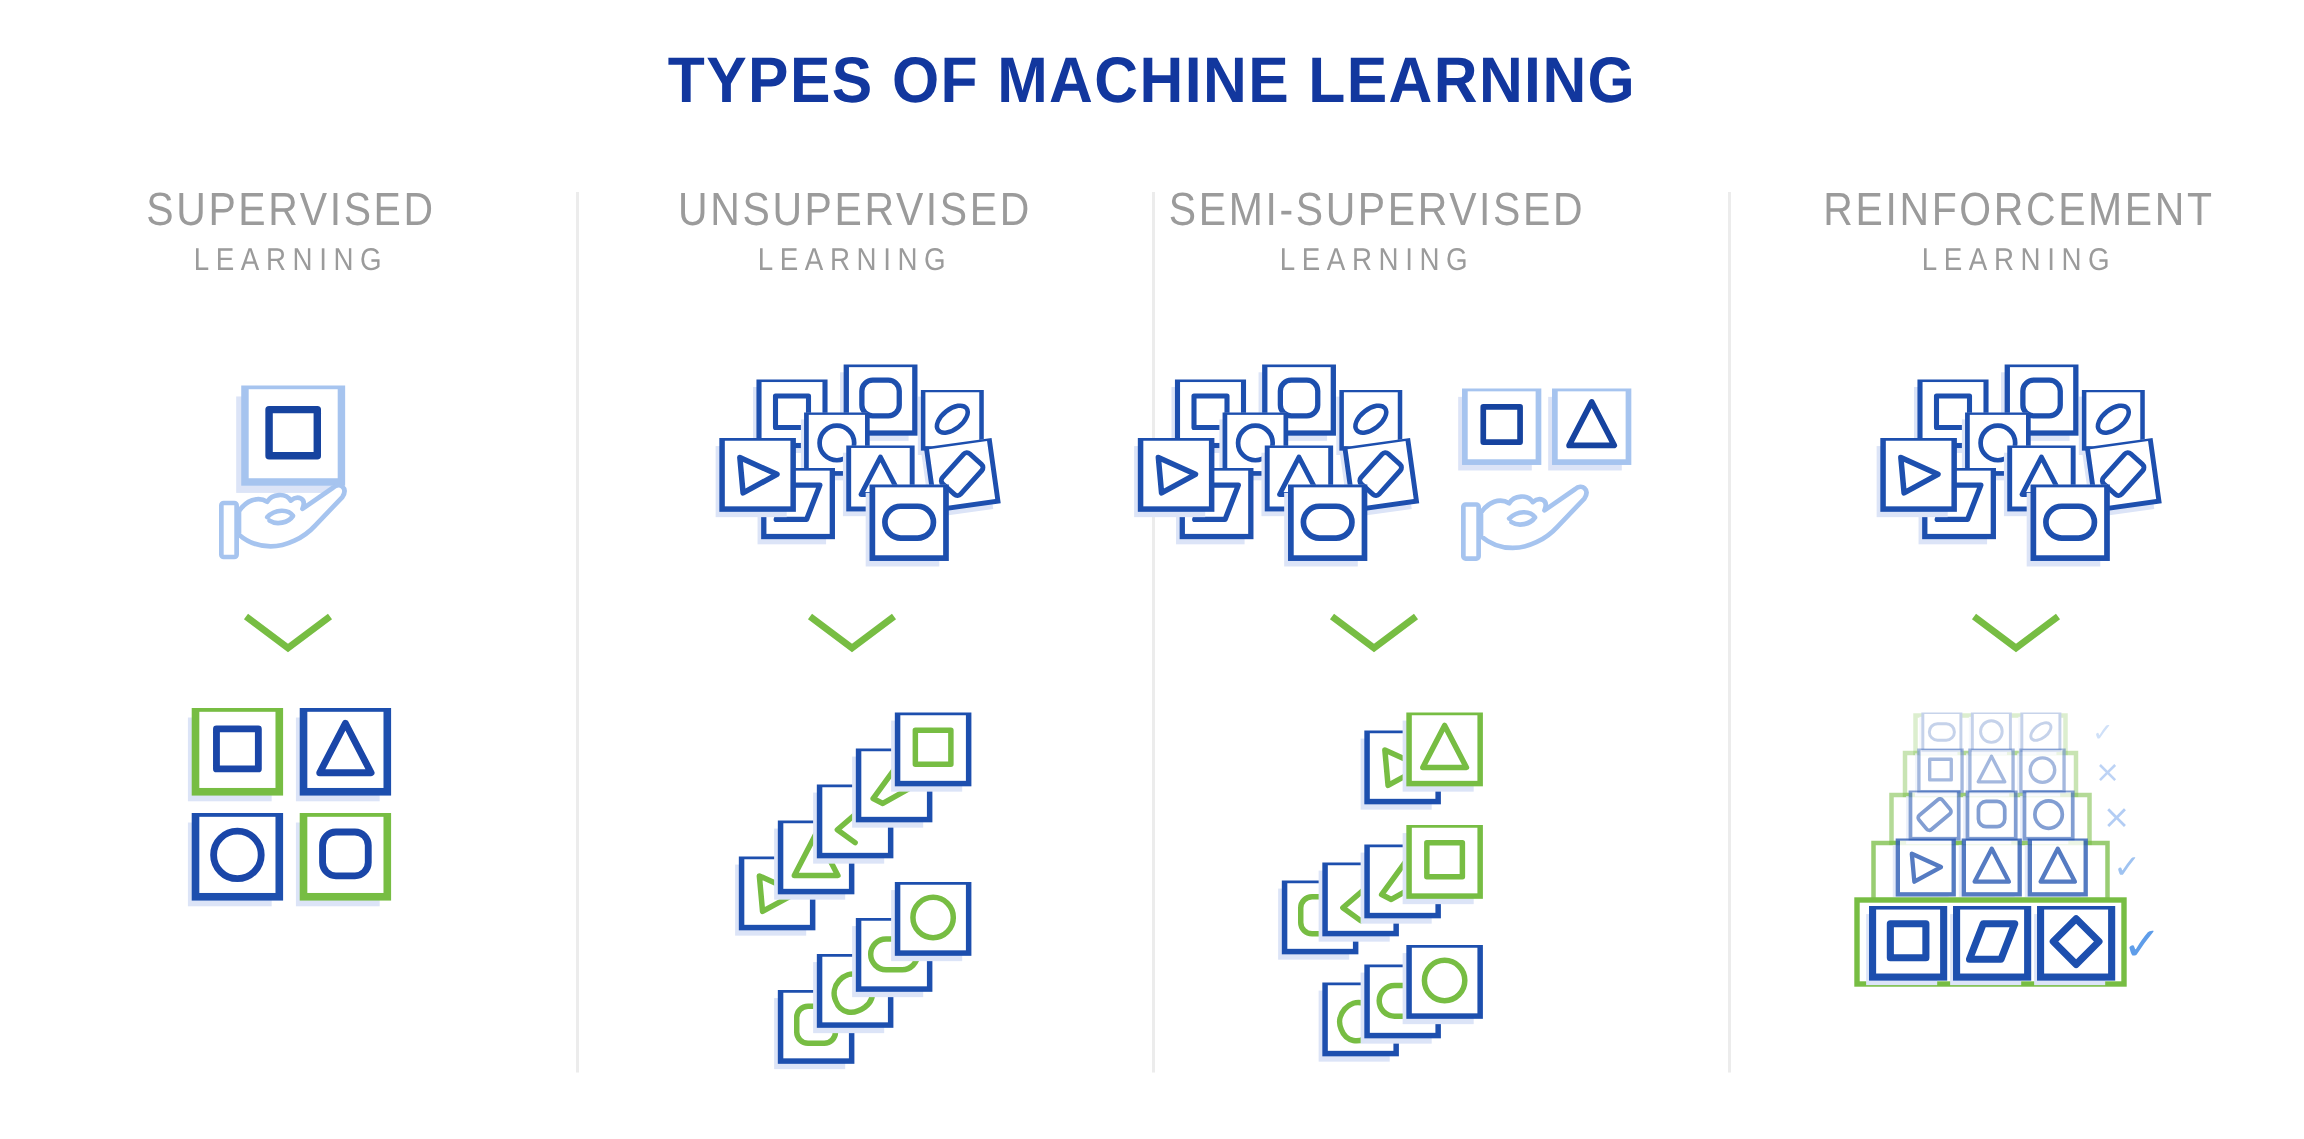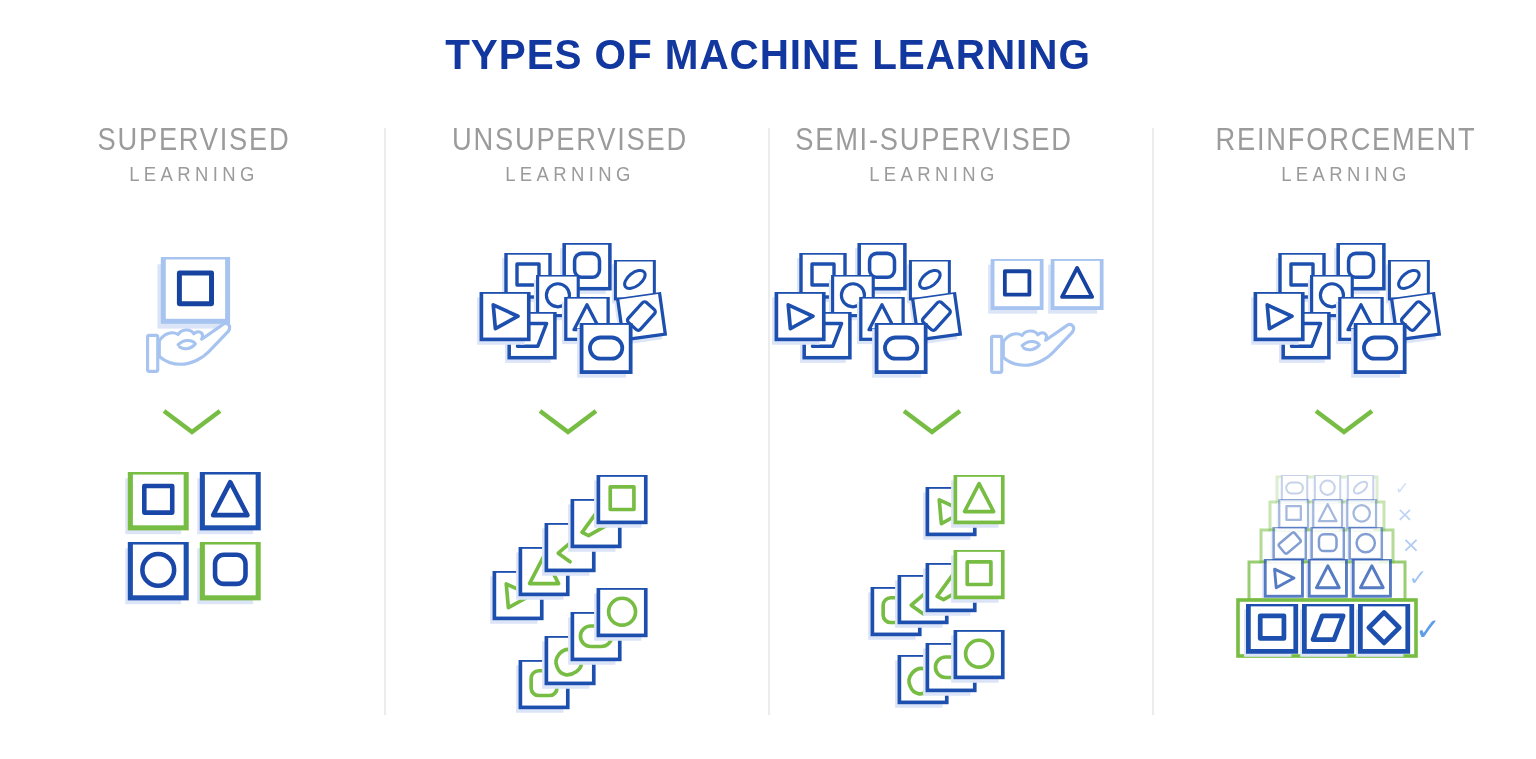--- a/index.html
+++ b/index.html
@@ -158,21 +158,21 @@
       </g>
       <g>
         <use href="#pc-rsquare" x="139" y="202" width="56" height="56" style="--in:#77bd43"></use>
         <use href="#pc-blob" x="165" y="178" width="56" height="56" style="--in:#77bd43"></use>
         <use href="#pc-stadium" x="191" y="154" width="56" height="56" style="--in:#77bd43"></use>
         <use href="#pc-circle" x="217" y="130" width="56" height="56" style="--in:#77bd43"></use>
       </g>
     </svg>
   </section>
 
-  <section class="col" style="left:740px">
+  <section class="col" style="left:724px">
     <div class="hdr">
       <div class="hname">SEMI-SUPERVISED</div>
       <div class="hsub">LEARNING</div>
     </div>
     <svg class="fig" style="top:235px;height:162px" viewBox="0 0 384 162">
       <g transform="translate(26,0)">
         <use href="#sym-pile" width="210" height="160"></use>
       </g>
       <use href="#pc-square" x="247" y="24" width="58" height="58" style="--bd:#a6c4ef;--in:#16439f"></use>
       <use href="#pc-triangle" x="307" y="24" width="58" height="58" style="--bd:#a6c4ef;--in:#16439f"></use>

